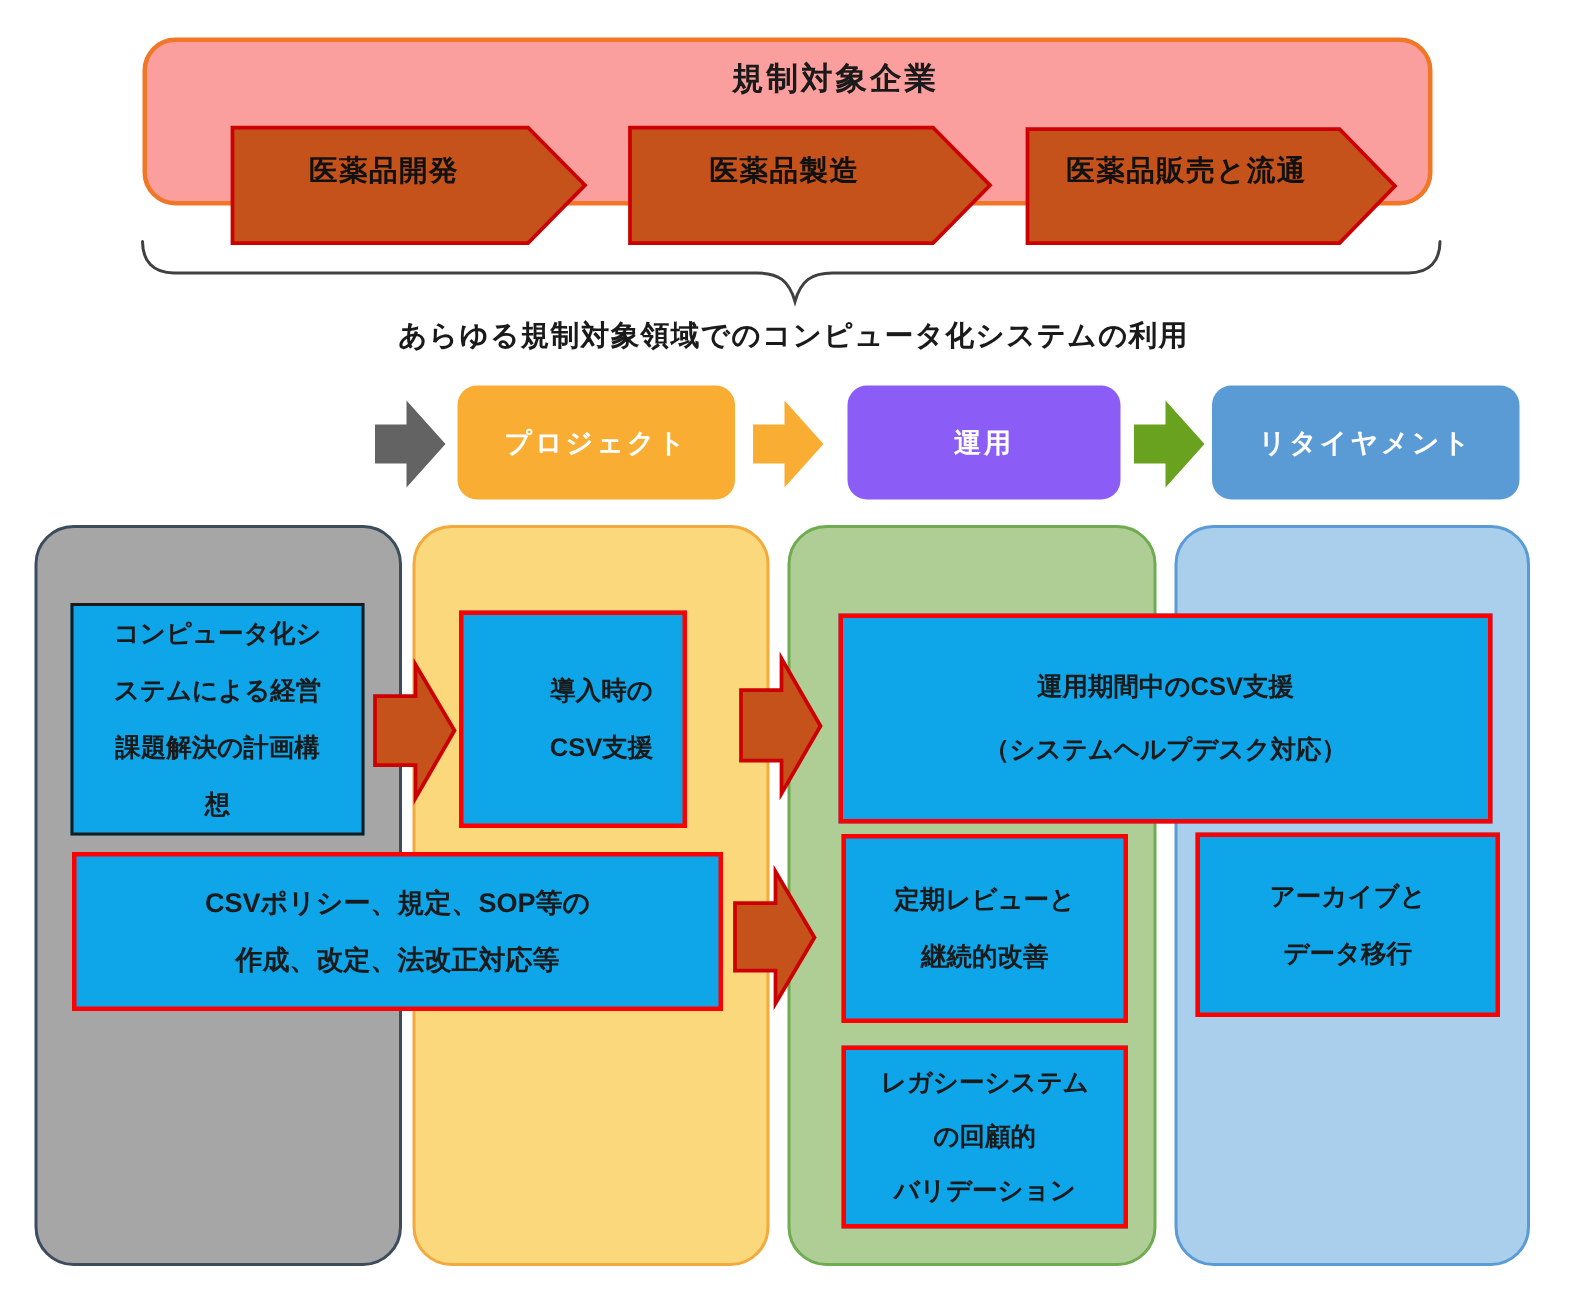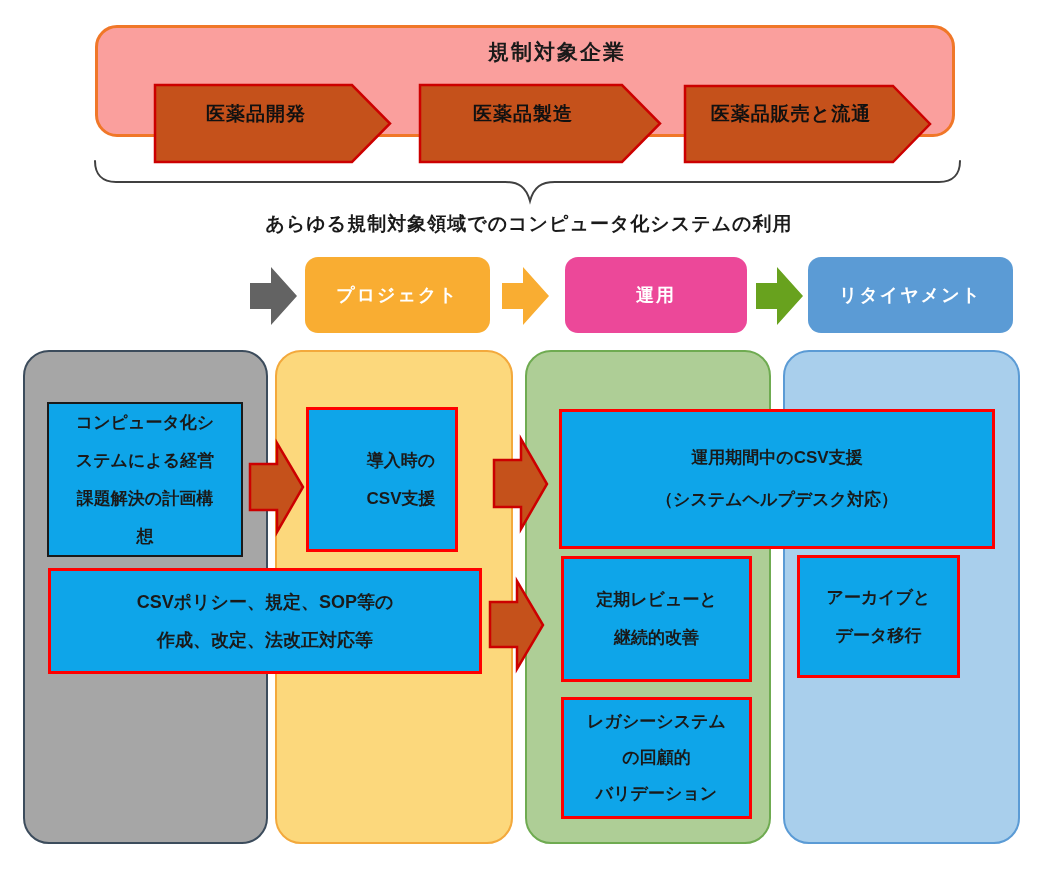--- a/index.html
+++ b/index.html
@@ -21,39 +21,39 @@
   .stage-label.s1{left:422px;width:202px;}
   .stage-label.s2{left:687px;width:208px;}
 
   
   .brace-caption{left:0;top:206px;width:1058px;height:36px;font-size:19px;letter-spacing:1px;z-index:6;}
 
   
   .phase{top:257px;height:76px;border-radius:13px;color:#fff;font-size:18px;letter-spacing:2px;z-index:2;}
   .phase.p0{left:53px;width:180px;background:#636363;}
   .phase.p1{left:305px;width:185px;background:#F9AD32;}
-  .phase.p2{left:565px;width:182px;background:#ec4899;}
+  .phase.p2{left:565px;width:182px;background:#8b5cf6;}
   .phase.p3{left:808px;width:205px;background:#5B9BD5;}
 
   
   .col{top:350px;height:494px;border-radius:26px;z-index:1;}
   .col.gray{left:23px;width:245px;background:#A6A6A6;border:2px solid #3C4C5C;}
   .col.orange{left:275px;width:238px;background:#FCD87C;border:2px solid #F3A93C;}
   .col.green{left:525px;width:246px;background:#AECE96;border:2px solid #6FAB51;}
   .col.blue{left:783px;width:237px;background:#A9CFEC;border:2px solid #5B9BD5;}
 
   
   .task{background:#0ea5e9;border:3px solid #FF0000;z-index:3;font-size:17px;line-height:38px;}
   .task.blackline{border:2px solid #1a1a1a;}
   .t-concept{left:47px;top:402px;width:196px;height:155px;}
   .t-intro{left:306px;top:407px;width:152px;height:145px;padding-left:38px;}
   .t-operate{left:559px;top:409px;width:436px;height:140px;line-height:42px;}
   .t-policy{left:48px;top:568px;width:434px;height:106px;font-size:18px;}
   .t-review{left:561px;top:556px;width:191px;height:126px;}
-  .t-archive{left:797px;top:555px;width:163px;height:123px;}
+  .t-archive{left:797px;top:555px;width:203px;height:123px;}
   .t-legacy{left:561px;top:697px;width:191px;height:122px;line-height:36px;}
 
   .shapes{position:absolute;left:0;top:0;width:1058px;height:872px;z-index:5;pointer-events:none;}
 </style>
 </head>
 <body>
 
 <div class="canvas">
 
   <div class="abs pink-panel"></div>

